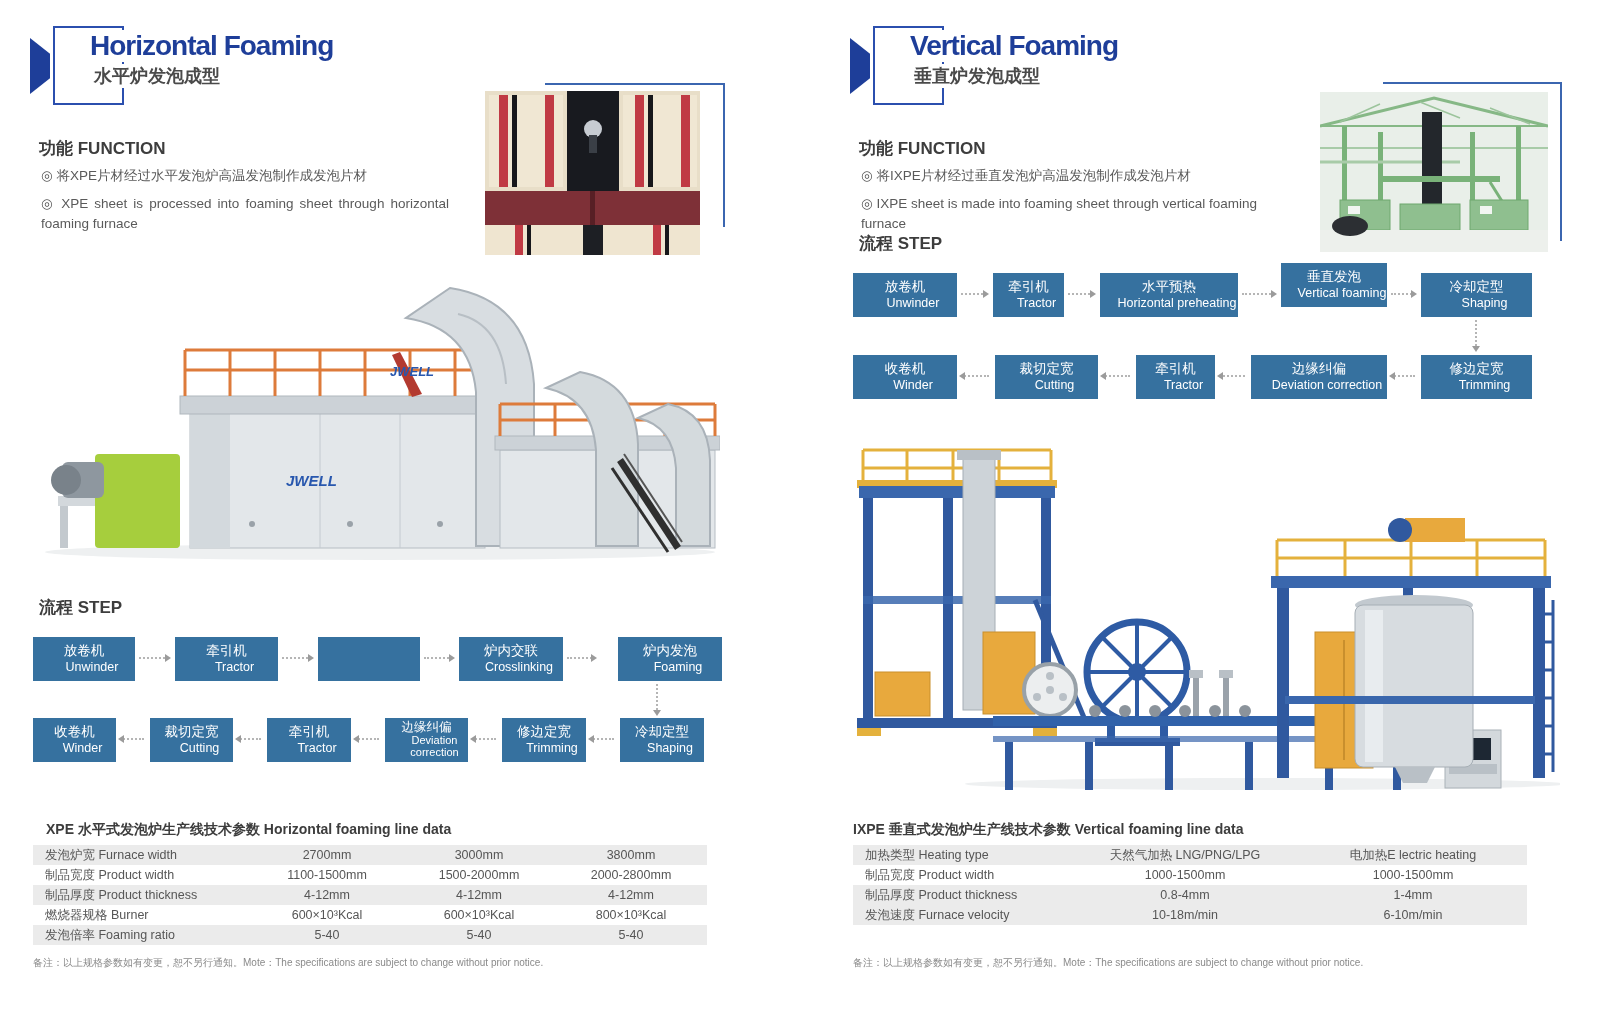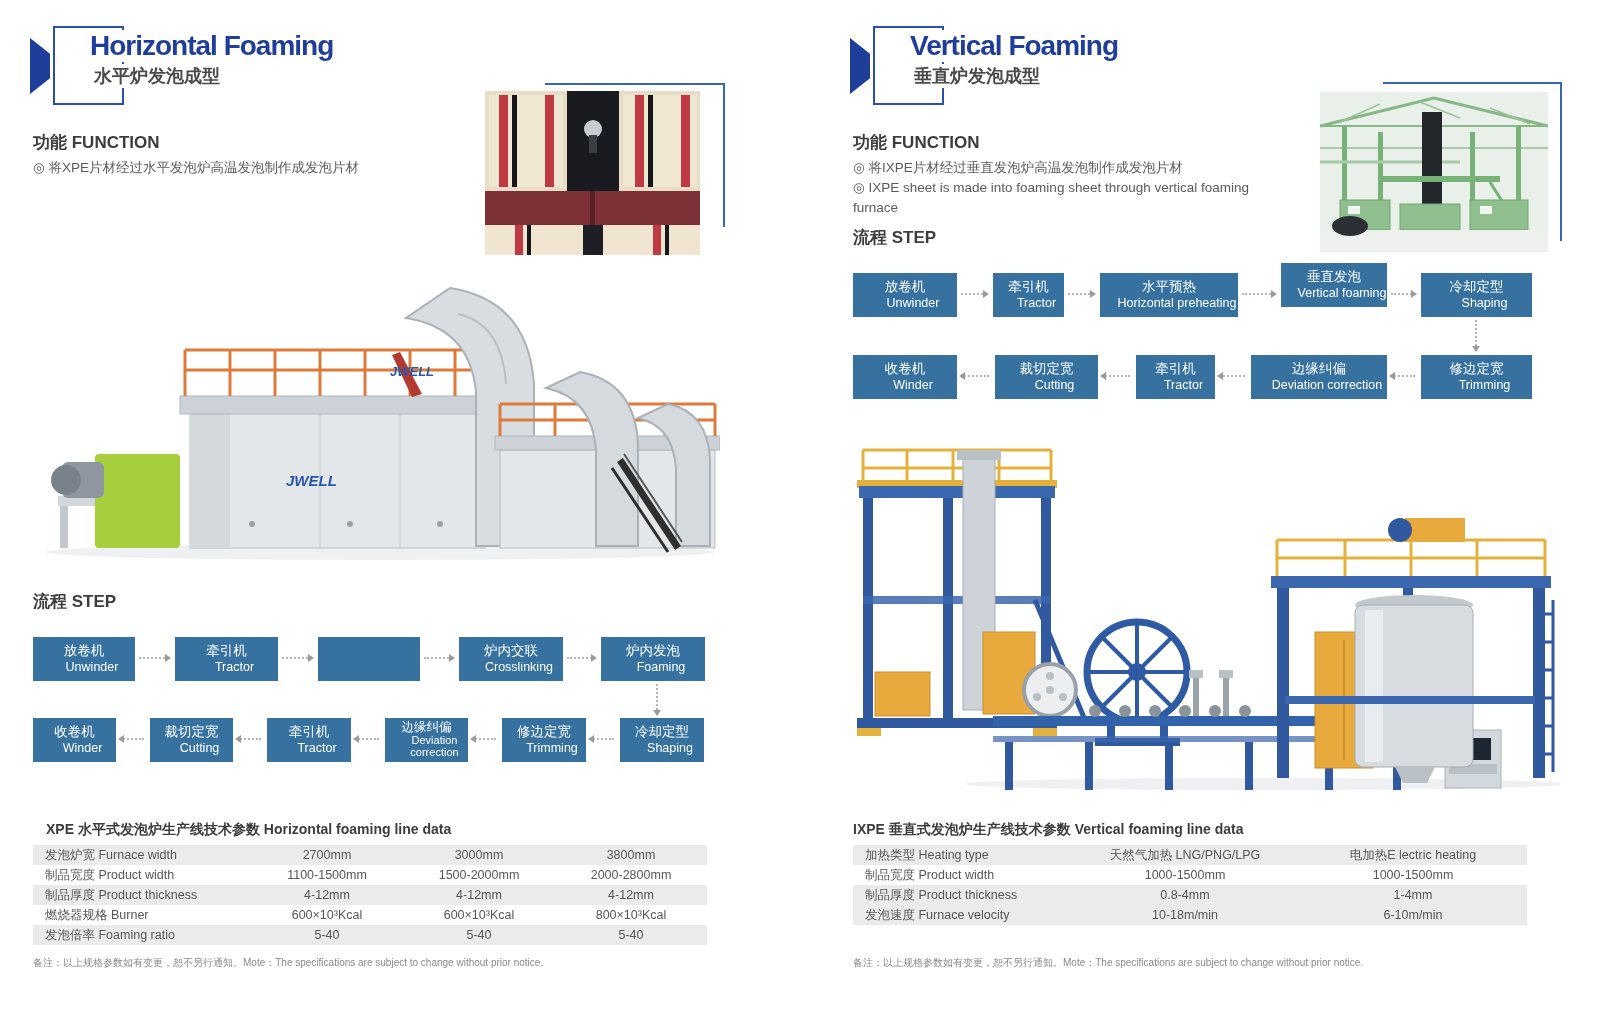--- a/index.html
+++ b/index.html
@@ -9,23 +9,23 @@
 
   
   .hdr-outline{position:absolute;width:67px;height:75px;border:2px solid #2b4fae;}
   .hdr-flag{position:absolute;width:20px;height:56px;background:#1e3e99;
             clip-path:polygon(0 0,100% 28%,100% 72%,0 100%);}
   .hdr-title{position:absolute;margin:0;font-size:28px;font-weight:bold;color:#1e3e99;
              background:#fff;padding:0 6px;letter-spacing:-1px;white-space:nowrap;}
   .hdr-sub{position:absolute;margin:0;font-size:18px;font-weight:bold;color:#4a4a4a;
            background:#fff;padding:0 6px;white-space:nowrap;}
 
-  .sec-h{position:absolute;margin:0;font-size:17px;font-weight:bold;color:#3d3d3d;white-space:nowrap;}
+  .sec-h{position:absolute;margin:6px;font-size:17px;font-weight:bold;color:#3d3d3d;white-space:nowrap;}
   .bullets{position:absolute;font-size:13.5px;color:#5a5a5a;line-height:20px;text-align:justify;}
-  .bullets p{margin:0;}
+  .bullets p{margin:8px;}
 
   .corner{position:absolute;border-top:2px solid #3b66b0;border-right:2px solid #3b66b0;}
   .photo,.machine{position:absolute;display:block;}
 
   
   .sbox{position:absolute;height:44px;background:#36719f;color:#fff;display:flex;
         flex-direction:column;align-items:center;justify-content:center;text-align:center;line-height:16px;}
   .sbox .cn{font-size:13.5px;}
   .sbox .en{font-size:12.5px;padding-left:16px;}
   .sbox.compact{line-height:12.5px;}
@@ -59,20 +59,21 @@
   <section>
 
     <div class="hdr-outline" style="left:53px;top:26px;"></div>
     <div class="hdr-flag" style="left:30px;top:38px;"></div>
     <h1 class="hdr-title" style="left:84px;top:30px;">Horizontal Foaming</h1>
     <h2 class="hdr-sub" style="left:88px;top:64px;">水平炉发泡成型</h2>
 
     <h3 class="sec-h" style="left:33px;top:131px;">功能 FUNCTION</h3>
     <div class="bullets" style="left:33px;top:158px;width:424px;">
       <p>◎ 将XPE片材经过水平发泡炉高温发泡制作成发泡片材</p>
+      <p>◎ XPE sheet is processed into foaming sheet through horizontal foaming furnace</p>
     </div>
 
     <div class="corner" style="left:545px;top:83px;width:178px;height:142px;"></div>
     <svg class="photo" style="left:485px;top:91px;" width="215" height="164" viewBox="0 0 215 164">
       <rect width="215" height="164" fill="#e8dec8"></rect>
       <g>
         <rect x="4" y="4" width="74" height="92" fill="#f0e7d3"></rect>
         <rect x="14" y="4" width="9" height="92" fill="#c03a44"></rect>
         <rect x="27" y="4" width="5" height="92" fill="#17171b"></rect>
         <rect x="60" y="4" width="9" height="92" fill="#c03a44"></rect>
@@ -168,21 +169,21 @@
       <span class="en">Tractor</span>
     </div>
     <div class="sbox" style="left:318px;top:637px;width:102px;gap:44px;">
       <span class="cn">炉内预热</span>
       <span class="en">Preheating</span>
     </div>
     <div class="sbox" style="left:459px;top:637px;width:104px;">
       <span class="cn">炉内交联</span>
       <span class="en">Crosslinking</span>
     </div>
-    <div class="sbox" style="left:601px;top:637px;width:104px;">
+    <div class="sbox" style="left:618px;top:637px;width:104px;">
       <span class="cn">炉内发泡</span>
       <span class="en">Foaming</span>
     </div>
     <div class="dar r" style="left:139px;top:657px;width:30px;"></div>
     <div class="dar r" style="left:282px;top:657px;width:30px;"></div>
     <div class="dar r" style="left:424px;top:657px;width:29px;"></div>
     <div class="dar r" style="left:567px;top:657px;width:28px;"></div>
     <div class="dav" style="left:656px;top:684px;height:30px;"></div>
 
     <div class="sbox" style="left:33px;top:718px;width:83px;">

